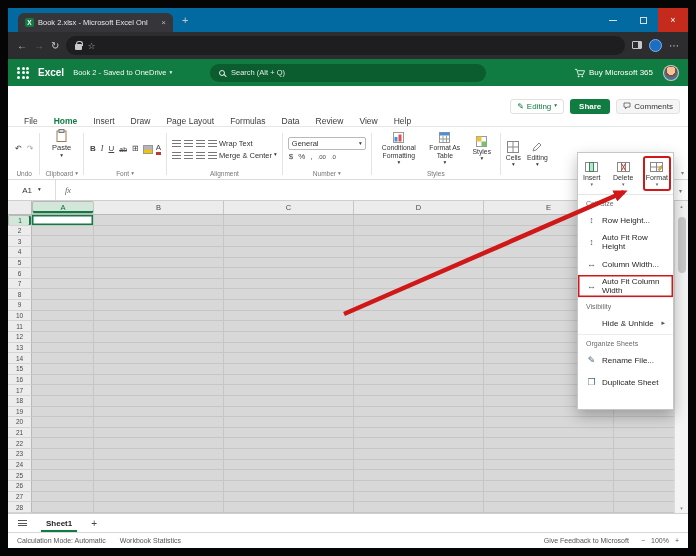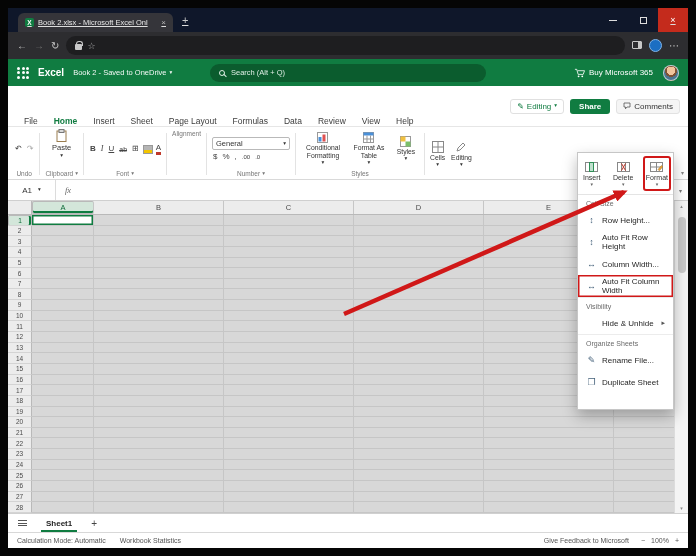--- a/index.html
+++ b/index.html
@@ -1,21 +1,21 @@
 <!DOCTYPE html>
 <html style="--green: #107c41; --accent: #d01818; --close: #c42b1c;"><head>
 <meta charset="utf-8">
 <style>
   :root{ --green:#107c41; --accent:#d01818; --close:#c42b1c; }
   *{margin:0;padding:0;box-sizing:border-box;}
   html,body{width:696px;height:556px;background:#050505;overflow:hidden;font-family:"Liberation Sans",sans-serif;}
   .window{position:absolute;left:8px;top:8px;width:680px;height:540px;background:#fff;display:flex;flex-direction:column;overflow:hidden;}
 
   
-  .titlebar{flex:0 0 24px;background:#0f172a;display:flex;align-items:center;color:#ddd;text-decoration:underline;}
+  .titlebar{flex:0 0 24px;background:#0369a1;display:flex;align-items:center;color:#ddd;}
   .btab{margin-left:10px;height:19px;align-self:flex-end;background:#35353a;border-radius:6px 6px 0 0;display:flex;align-items:center;gap:4px;padding:0 7px;width:155px;font-size:7.5px;color:#e8e8e8;}
   .excel-glyph{flex:0 0 auto;width:9px;height:9px;background:var(--green);border-radius:2px;color:#fff;font-size:6.5px;font-weight:bold;display:flex;align-items:center;justify-content:center;}
   .btab .ttl{flex:1;white-space:nowrap;overflow:hidden;}
   .tab-x{color:#b9b9b9;font-size:8px;}
   .newtab{margin-left:9px;font-size:11px;color:#c9c9c9;}
   .win-controls{margin-left:auto;display:flex;height:100%;}
   .wc{width:30px;display:flex;align-items:center;justify-content:center;color:#ddd;font-size:9px;}
   .wc .dash{width:8px;height:1px;background:#ddd;}
   .wc .sq{width:7px;height:7px;border:1px solid #ddd;}
   .wc.close{background:var(--close);color:#fff;}
@@ -205,21 +205,21 @@
       </span>
       <span class="xavatar"></span>
     </div>
   </div>
 
   <div class="rtabs">
     <div class="rtab-list">
         <span class="rtab">File</span>
         <span class="rtab active">Home</span>
         <span class="rtab">Insert</span>
-        <span class="rtab">Sheet</span>
+        <span class="rtab">Draw</span>
         <span class="rtab">Page Layout</span>
         <span class="rtab">Formulas</span>
         <span class="rtab">Data</span>
         <span class="rtab">Review</span>
         <span class="rtab">View</span>
         <span class="rtab">Help</span>
       </div>
     <div class="rtabs-right">
       <span class="editing-pill">
           <span>✎</span>
@@ -276,20 +276,41 @@
           <span class="fontcic">A</span>
         </div>
       </div>
       <div class="rg-label">
           <span>Font</span>
           <span class="chev">▾</span>
         </div>
     </div>
     <div class="vdiv"></div>
     <div class="rgroup">
+      <div class="rg-col">
+        <div class="rrow">
+          <span class="lns"></span>
+          <span class="lns"></span>
+          <span class="lns"></span>
+          <span class="wrapt">
+              <span class="lns"></span>
+              <span>Wrap Text</span>
+            </span>
+        </div>
+        <div class="rrow">
+          <span class="lns"></span>
+          <span class="lns"></span>
+          <span class="lns"></span>
+          <span class="wrapt">
+              <span class="lns"></span>
+              <span>Merge &amp; Center</span>
+              <span class="chev">▾</span>
+            </span>
+        </div>
+      </div>
       <div class="rg-label">
           <span>Alignment</span>
         </div>
     </div>
     <div class="vdiv"></div>
     <div class="rgroup">
       <div class="rg-col">
         <span class="sel" style="width:78px">
             <span>General</span>
             <span class="chev">▾</span>

